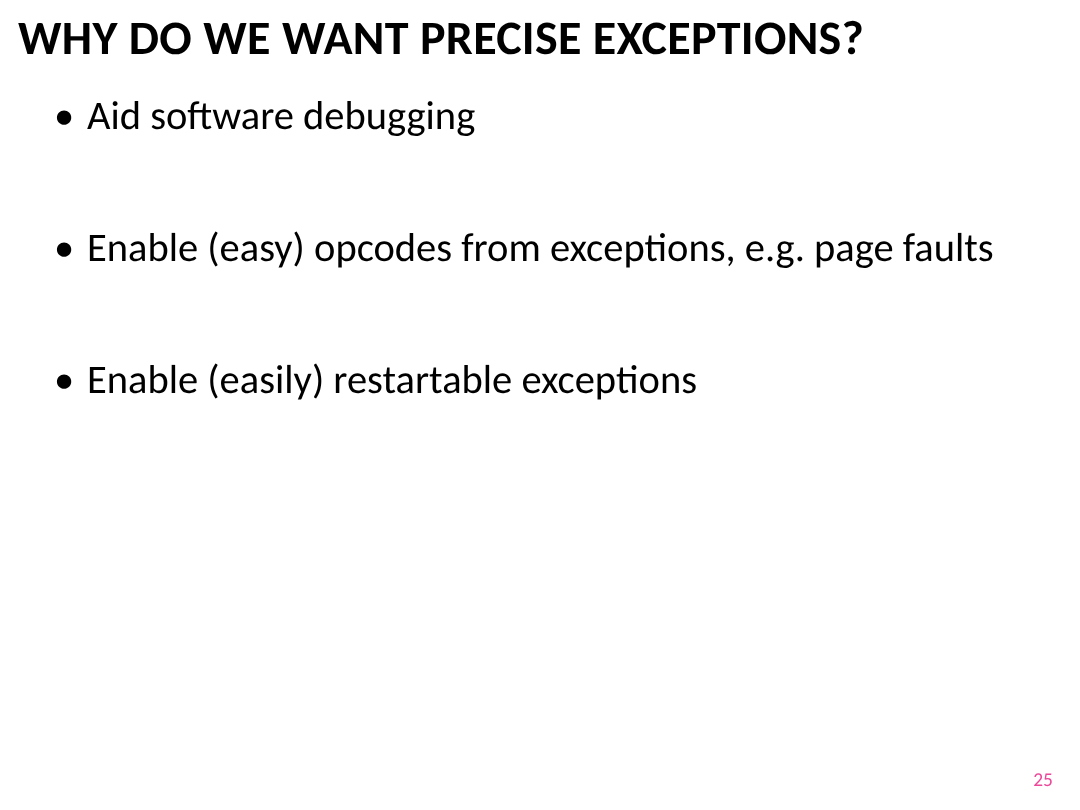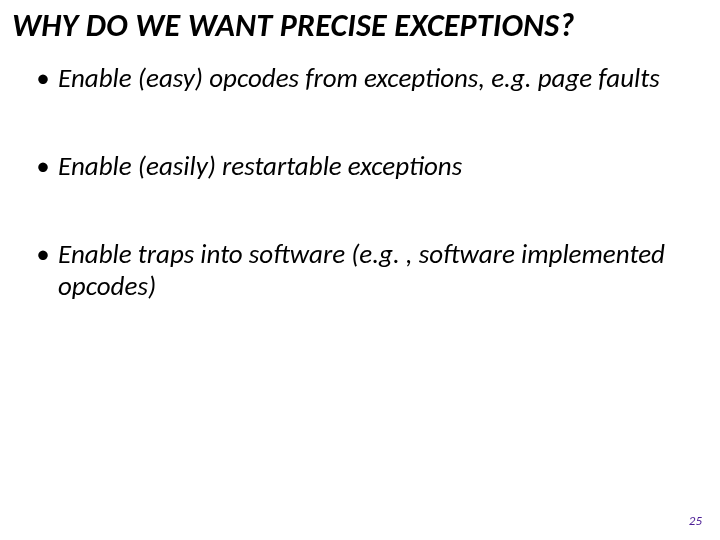--- a/index.html
+++ b/index.html
@@ -10,21 +10,20 @@
     background: #ffffff;
     font-family: Calibri, "Segoe UI", Arial, sans-serif;
     color: #000;
     overflow: hidden;
   }
   .slide {
     position: relative;
     width: 720px;
     height: 540px;
     box-sizing: border-box;
-    font-style: italic;
   }
   .title {
     position: absolute;
     top: 8px;
     left: 12px;
     right: 12px;
     font-size: 32px;
     font-weight: 700;
     letter-spacing: 0.2px;
     line-height: 1.1;
@@ -52,33 +51,33 @@
     position: absolute;
     left: 6px;
     top: 0;
     font-size: 27px;
   }
   .pagenum {
     position: absolute;
     right: 18px;
     bottom: 12px;
     font-size: 13px;
-    color: #4c1d95;
+    color: #ec4899;
   }
 </style>
 </head>
 <body>
 
 <div class="slide">
 
   <div class="title">WHY DO WE WANT PRECISE EXCEPTIONS?</div>
 
   <div class="body">
     <ul class="bullets">
+      <li>Aid software debugging</li>
       <li>Enable (easy) opcodes from exceptions, e.g. page faults</li>
       <li>Enable (easily) restartable exceptions</li>
-      <li>Enable traps into software (e.g. , software implemented opcodes)</li>
     </ul>
   </div>
 
   <div class="pagenum">25</div>
 
 </div>
 
 </body></html>

